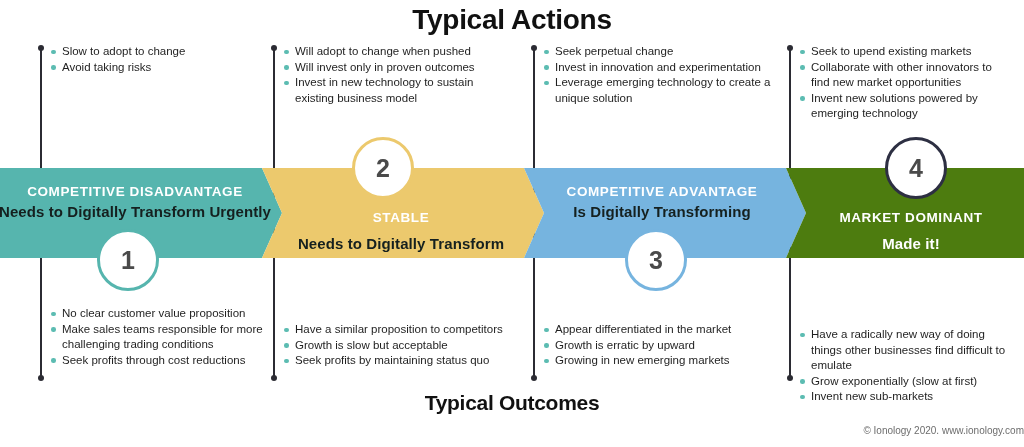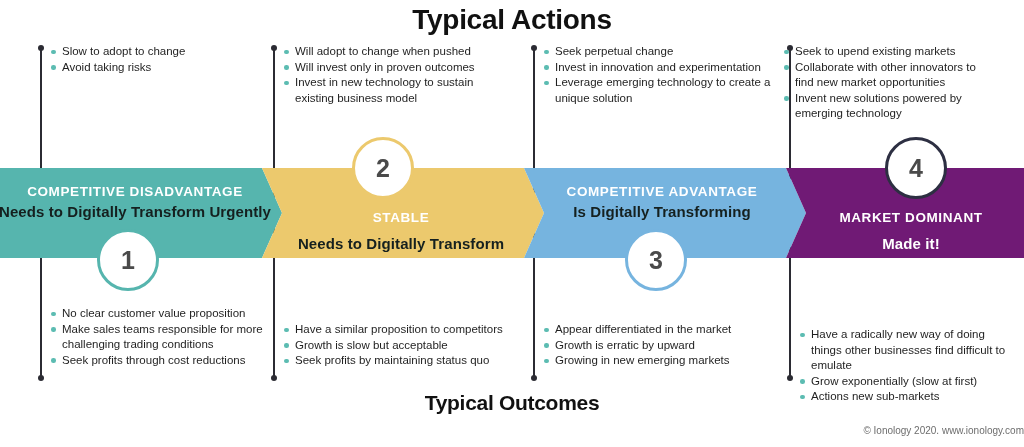--- a/index.html
+++ b/index.html
@@ -149,21 +149,21 @@
     background: #76b4df;
     clip-path: polygon(0 0, 262px 0, 282px 45px, 262px 90px, 0 90px, 20px 45px);
     padding-top: 16px;
     box-sizing: border-box;
   }
   .seg-3 .seg-title { margin-left: -6px; }
   .seg-3 .seg-sub { color: #15201f; margin-top: 4px; margin-left: -6px; }
 
   .seg-4 {
     left: 786px; width: 238px;
-    background: #701a75;
+    background: #4d7c0f;
     clip-path: polygon(0 0, 238px 0, 238px 90px, 0 90px, 20px 45px);
     padding-top: 42px;
     box-sizing: border-box;
     align-items: center;
   }
   .seg-4 .seg-title { color: #ffffff; margin-left: 12px; }
   .seg-4 .seg-sub { color: #ffffff; margin-top: 10px; margin-left: 12px; }
 
   
   .numcircle {
@@ -219,21 +219,21 @@
   <div class="row"><span class="bullet"></span><span>Will invest only in proven outcomes</span></div>
   <div class="row"><span class="bullet"></span><span>Invest in new technology to sustain existing business model</span></div>
 </div>
 
 <div class="bullets" style="left:544px; top:44px; width:232px;">
   <div class="row"><span class="bullet"></span><span>Seek perpetual change</span></div>
   <div class="row"><span class="bullet"></span><span>Invest in innovation and experimentation</span></div>
   <div class="row"><span class="bullet"></span><span>Leverage emerging technology to create a unique solution</span></div>
 </div>
 
-<div class="bullets" style="left:784px; top:44px; width:200px;">
+<div class="bullets" style="left:800px; top:44px; width:200px;">
   <div class="row"><span class="bullet"></span><span>Seek to upend existing markets</span></div>
   <div class="row"><span class="bullet"></span><span>Collaborate with other innovators to find new market opportunities</span></div>
   <div class="row"><span class="bullet"></span><span>Invent new solutions powered by emerging technology</span></div>
 </div>
 
 <div class="banner">
   <div class="seg seg-1">
     <div class="seg-title">COMPETITIVE DISADVANTAGE</div>
     <div class="seg-sub">Needs to Digitally Transform Urgently</div>
   </div>
@@ -270,14 +270,14 @@
 
 <div class="bullets" style="left:544px; top:322px; width:225px;">
   <div class="row"><span class="bullet"></span><span>Appear differentiated in the market</span></div>
   <div class="row"><span class="bullet"></span><span>Growth is erratic by upward</span></div>
   <div class="row"><span class="bullet"></span><span>Growing in new emerging markets</span></div>
 </div>
 
 <div class="bullets" style="left:800px; top:292px; width:210px;margin-top:35px;">
   <div class="row"><span class="bullet"></span><span>Have a radically new way of doing things other businesses find difficult to emulate</span></div>
   <div class="row"><span class="bullet"></span><span>Grow exponentially (slow at first)</span></div>
-  <div class="row"><span class="bullet"></span><span>Actions new sub-markets</span></div>
+  <div class="row"><span class="bullet"></span><span>Invent new sub-markets</span></div>
 </div>
 
 </body></html>

